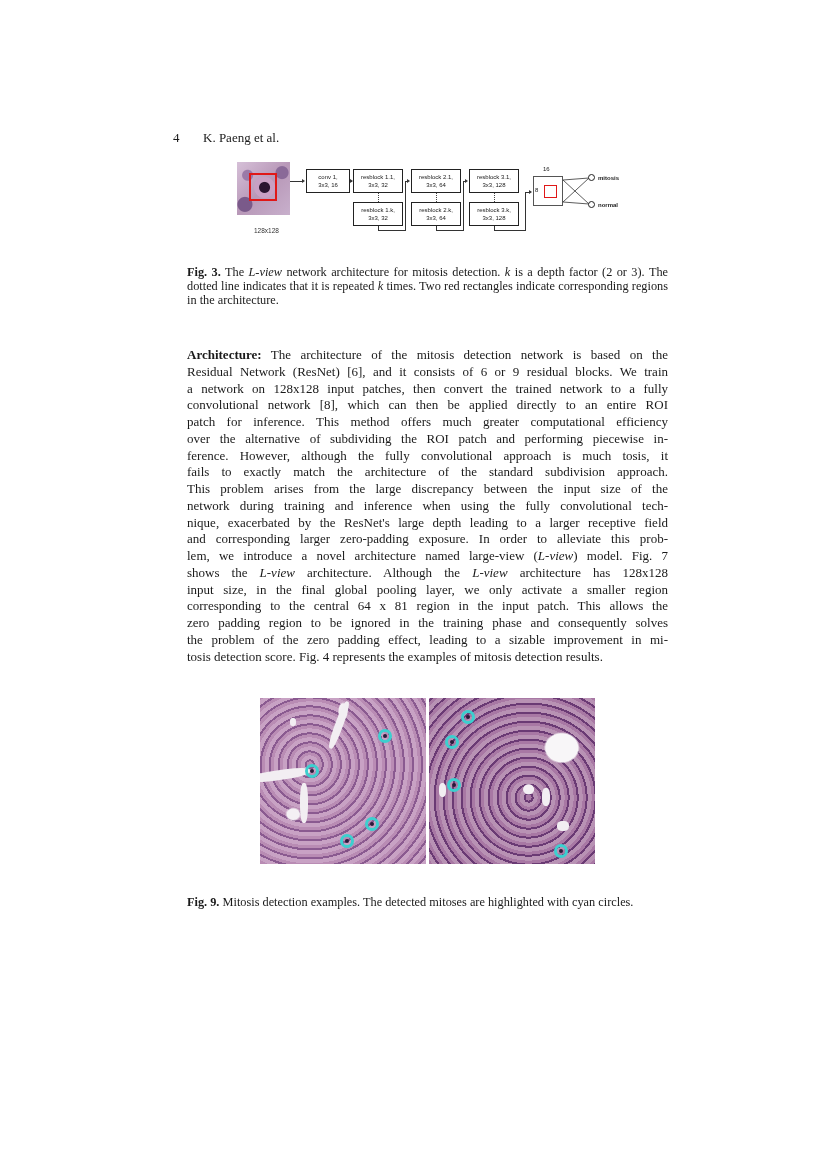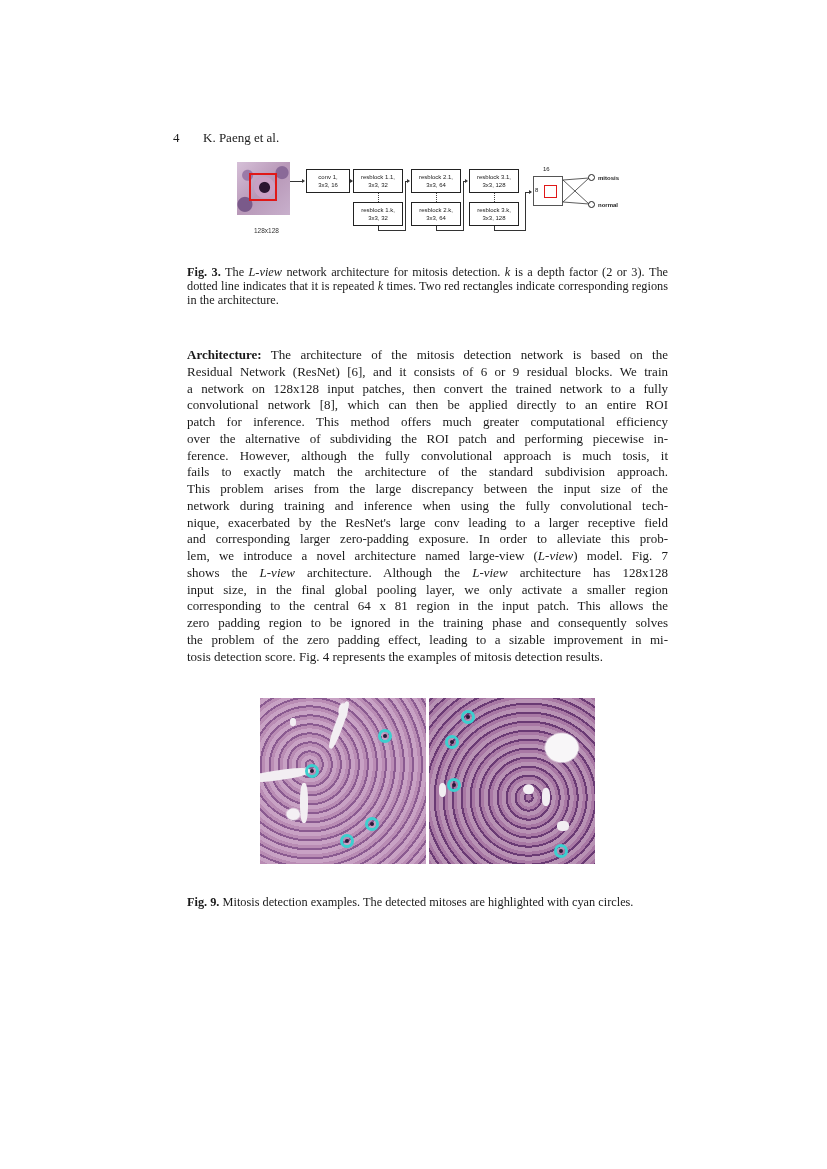--- a/index.html
+++ b/index.html
@@ -163,21 +163,21 @@
   <span class="line"><b>Architecture:</b><span> The architecture of the mitosis detection network is based on the</span></span>
   <span class="line">Residual Network (ResNet) [6], and it consists of 6 or 9 residual blocks. We train</span>
   <span class="line">a network on 128x128 input patches, then convert the trained network to a fully</span>
   <span class="line">convolutional network [8], which can then be applied directly to an entire ROI</span>
   <span class="line">patch for inference. This method offers much greater computational efficiency</span>
   <span class="line">over the alternative of subdividing the ROI patch and performing piecewise in-</span>
   <span class="line">ference. However, although the fully convolutional approach is much tosis, it</span>
   <span class="line">fails to exactly match the architecture of the standard subdivision approach.</span>
   <span class="line">This problem arises from the large discrepancy between the input size of the</span>
   <span class="line">network during training and inference when using the fully convolutional tech-</span>
-  <span class="line">nique, exacerbated by the ResNet's large conv leading to a larger receptive field</span>
+  <span class="line">nique, exacerbated by the ResNet's large depth leading to a larger receptive field</span>
   <span class="line">and corresponding larger zero-padding exposure. In order to alleviate this prob-</span>
   <span class="line"><span>lem, we introduce a novel architecture named large-view (</span><i>L-view</i><span>) model. Fig. 7</span></span>
   <span class="line"><span>shows the </span><i>L-view</i><span> architecture. Although the </span><i>L-view</i><span> architecture has 128x128</span></span>
   <span class="line">input size, in the final global pooling layer, we only activate a smaller region</span>
   <span class="line">corresponding to the central 64 x 81 region in the input patch. This allows the</span>
   <span class="line">zero padding region to be ignored in the training phase and consequently solves</span>
   <span class="line">the problem of the zero padding effect, leading to a sizable improvement in mi-</span>
   <span class="line last">tosis detection score. Fig. 4 represents the examples of mitosis detection results.</span>
 </div>
 

